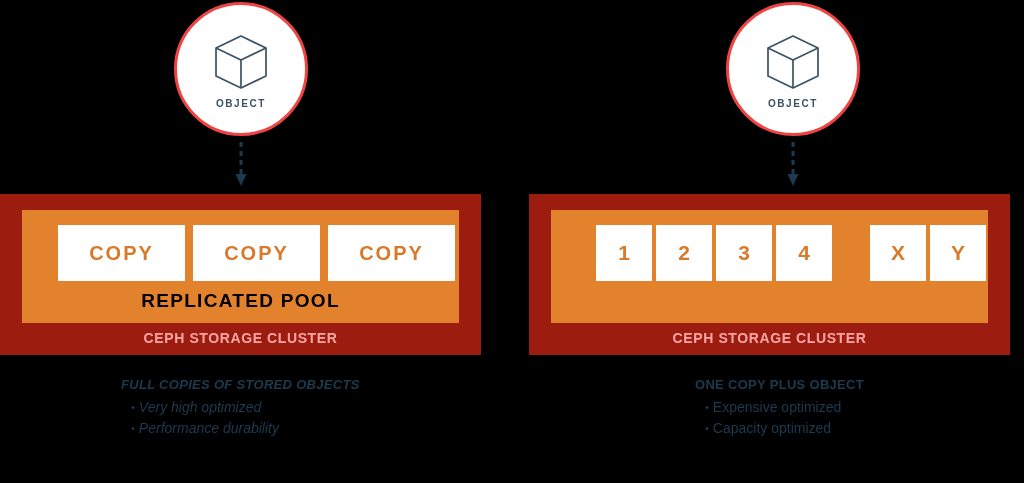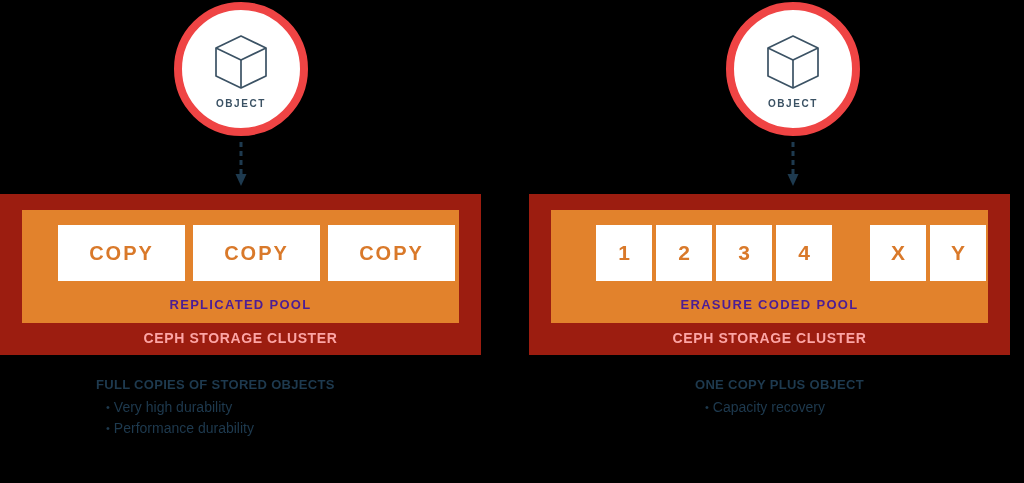--- a/index.html
+++ b/index.html
@@ -26,21 +26,21 @@
   .panel.right { left: 529px; }
 
   
   .object-circle {
     position: absolute;
     top: 2px;
     width: 134px;
     height: 134px;
     border-radius: 50%;
     background: #ffffff;
-    border: 8px solid #ef4444;
+    border: 3px solid #ef4444;
     box-sizing: border-box;
     display: flex;
     flex-direction: column;
     align-items: center;
     justify-content: center;
   }
   .panel.left  .object-circle { left: 174px; }
   .panel.right .object-circle { left: 197px; }
 
   .cube-icon {
@@ -131,45 +131,45 @@
     color: #d9792a;
   }
   .chunk-gap { width: 34px; }
 
   .pool-label {
     position: absolute;
     bottom: 11px;
     left: 0;
     right: 0;
     text-align: center;
-    font-size: 13px;
+    font-size: 19px;
     font-weight: 700;
     letter-spacing: 1.3px;
-    color: #4c1d95;
+    color: #000000;
   }
 
   .cluster-label {
     position: absolute;
     bottom: 9px;
     left: 0;
     right: 0;
     text-align: center;
     font-size: 14px;
     font-weight: 700;
     letter-spacing: 0.6px;
     color: #fca5a5;
   }
 
   
   .caption {
     position: absolute;
     top: 377px;
     color: #1e3a4f;
   }
-  .panel.left  .caption { left: 96px; }
+  .panel.left  .caption { left: 121px; font-style: italic; }
   .panel.right .caption { left: 166px; }
 
   .caption-title {
     font-size: 13px;
     font-weight: 700;
     letter-spacing: 0.3px;
     margin-bottom: 5px;
     white-space: nowrap;
   }
   .caption-list {
@@ -222,21 +222,21 @@
       </div>
       <div class="pool-label">REPLICATED POOL</div>
     </div>
 
     <div class="cluster-label">CEPH STORAGE CLUSTER</div>
   </div>
 
   <div class="caption">
     <div class="caption-title">FULL COPIES OF STORED OBJECTS</div>
     <ul class="caption-list">
-      <li>Very high durability</li>
+      <li>Very high optimized</li>
       <li>Performance durability</li>
     </ul>
   </div>
 </div>
 
 <div class="panel right">
 
   <div class="object-circle">
     <span class="cube-icon">
       <svg viewBox="0 0 62 62" width="62" height="62" fill="none" stroke="#3b5264" stroke-width="1.7" stroke-linejoin="round">
@@ -264,25 +264,25 @@
           <div class="chunk-box">2</div>
           <div class="chunk-box">3</div>
           <div class="chunk-box">4</div>
         </div>
         <div class="chunk-gap"></div>
         <div class="chunk-group">
           <div class="chunk-box">X</div>
           <div class="chunk-box">Y</div>
         </div>
       </div>
-      <div class="pool-label">ERASURE CODED POOL</div>
     </div>
 
     <div class="cluster-label">CEPH STORAGE CLUSTER</div>
   </div>
 
   <div class="caption">
     <div class="caption-title">ONE COPY PLUS OBJECT</div>
     <ul class="caption-list">
-      <li>Capacity recovery</li>
+      <li>Expensive optimized</li>
+      <li>Capacity optimized</li>
     </ul>
   </div>
 </div>
 
 </body></html>

